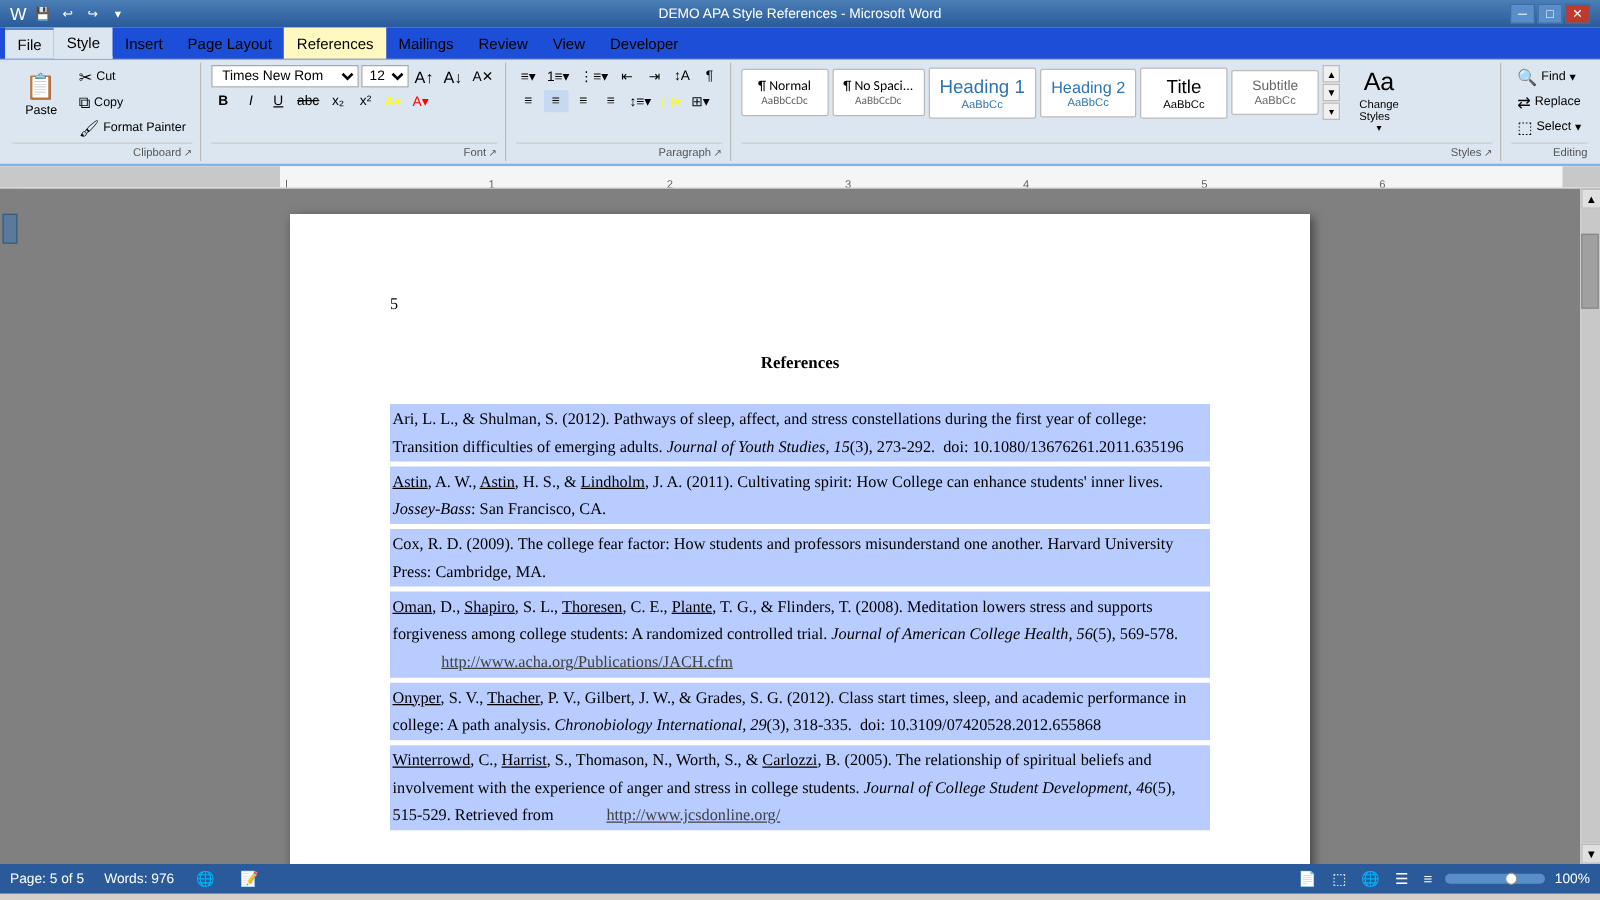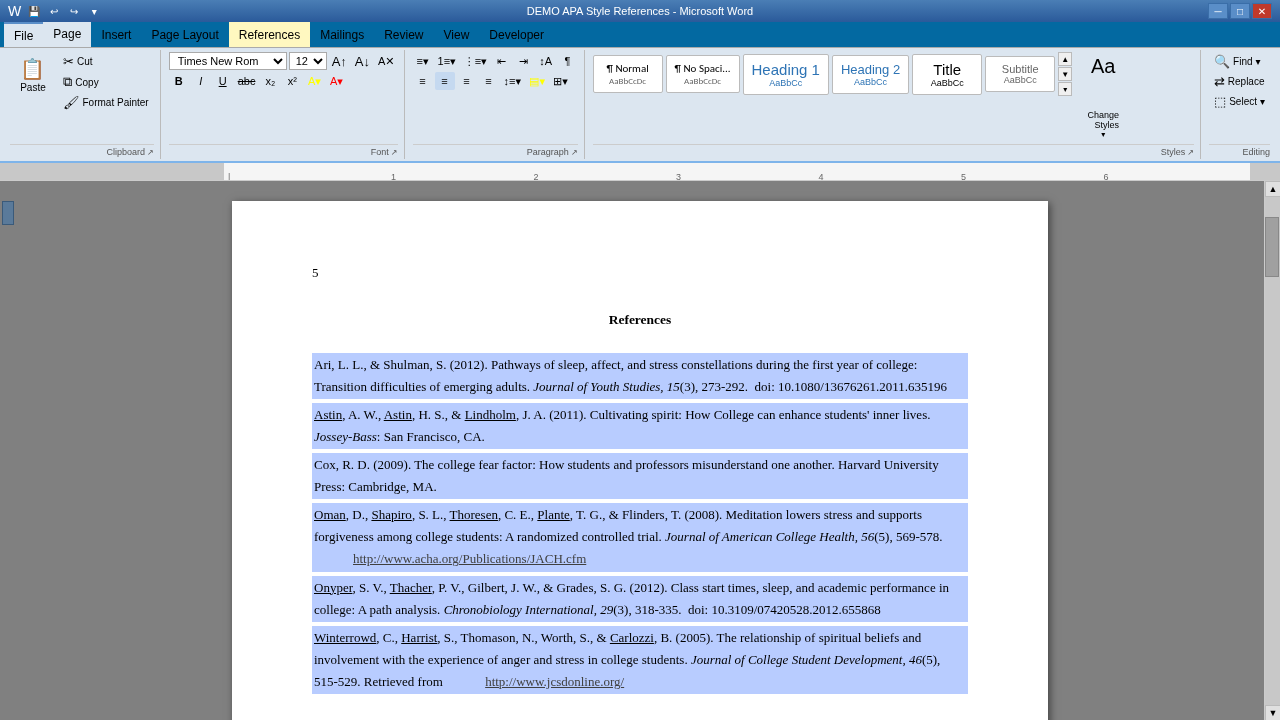--- a/index.html
+++ b/index.html
@@ -19,21 +19,21 @@
     .title-bar-left { display: flex; align-items: center; gap: 4px; }
     .title-bar-center { position: absolute; left: 50%; transform: translateX(-50%); font-size: 11px; }
     .title-bar-right { display: flex; gap: 2px; margin-left: auto; }
     .title-btn { width: 20px; height: 16px; background: #5a8ec8; border: 1px solid #3a6ea8; color: white; font-size: 10px; cursor: pointer; display: flex; align-items: center; justify-content: center; }
     .title-btn.close { background: #c0392b; }
     .quick-access { display: flex; gap: 2px; }
     .qa-btn { width: 18px; height: 18px; background: transparent; border: none; color: white; font-size: 10px; cursor: pointer; display: flex; align-items: center; justify-content: center; }
 
     
     .menu-bar {
-      background: #0369a1;
+      background: #1d4ed8;
       height: 26px;
       display: flex;
       align-items: stretch;
       border-bottom: 1px solid #aaa;
       padding-left: 4px;
     }
     .menu-item {
       padding: 0 10px;
       display: flex;
       align-items: center;
@@ -376,21 +376,21 @@
     <button class="title-btn">□</button>
     <button class="title-btn close">✕</button>
   </div>
 </div>
 
 <div class="menu-bar">
   <div class="menu-item active">
       <span>File</span>
     </div>
   <div class="menu-item" style="background:#dce6f0; border-bottom: 2px solid #dce6f0;">
-      <span>Page</span>
+      <span>Style</span>
     </div>
   <div class="menu-item">
       <span>Insert</span>
     </div>
   <div class="menu-item">
       <span>Page Layout</span>
     </div>
   <div class="menu-item highlighted" style="background: #fff8c0;">
       <span>References</span>
     </div>
@@ -527,21 +527,21 @@
             <div style="font-size:9px;color:#666;">AaBbCc</div>
           </div>
           <div class="styles-scroll">
             <div class="styles-scroll-btn">▲</div>
             <div class="styles-scroll-btn">▼</div>
             <div class="styles-scroll-btn">▾</div>
           </div>
         </div>
         <div class="change-styles-btn" style="margin-left:4px;">
           <div style="font-size:20px;">Aa</div>
-          <div style="font-size:9px; text-align:right; white-space:pre-line;margin-top:32px;">Change
+          <div style="font-size:9px; text-align:left; white-space:pre-line;">Change
 Styles</div>
           <div style="font-size:8px;">▾</div>
         </div>
       </div>
       <div class="ribbon-group-label">
         <span>Styles</span>
         <span style="font-size:8px; cursor:pointer;">↗</span>
       </div>
     </div>
 

